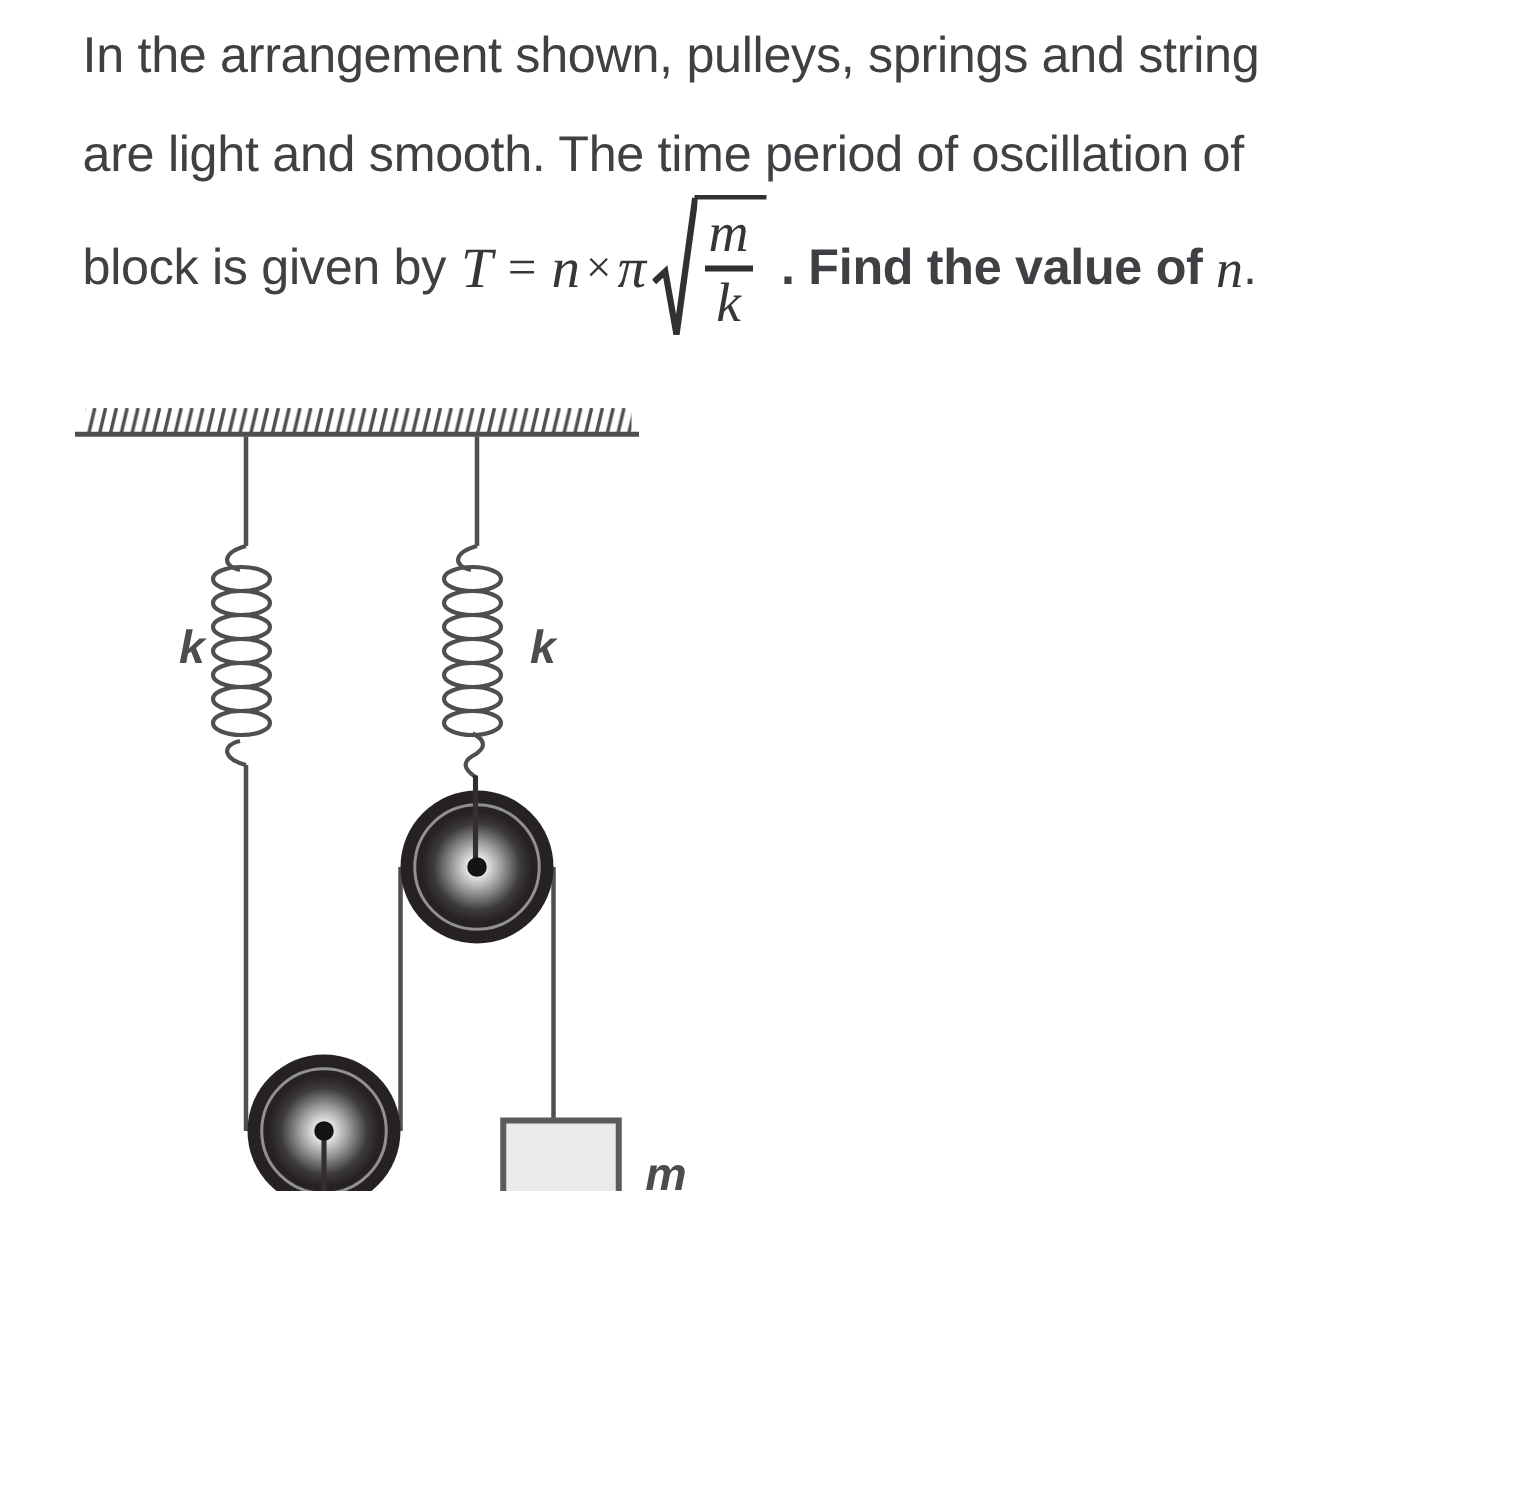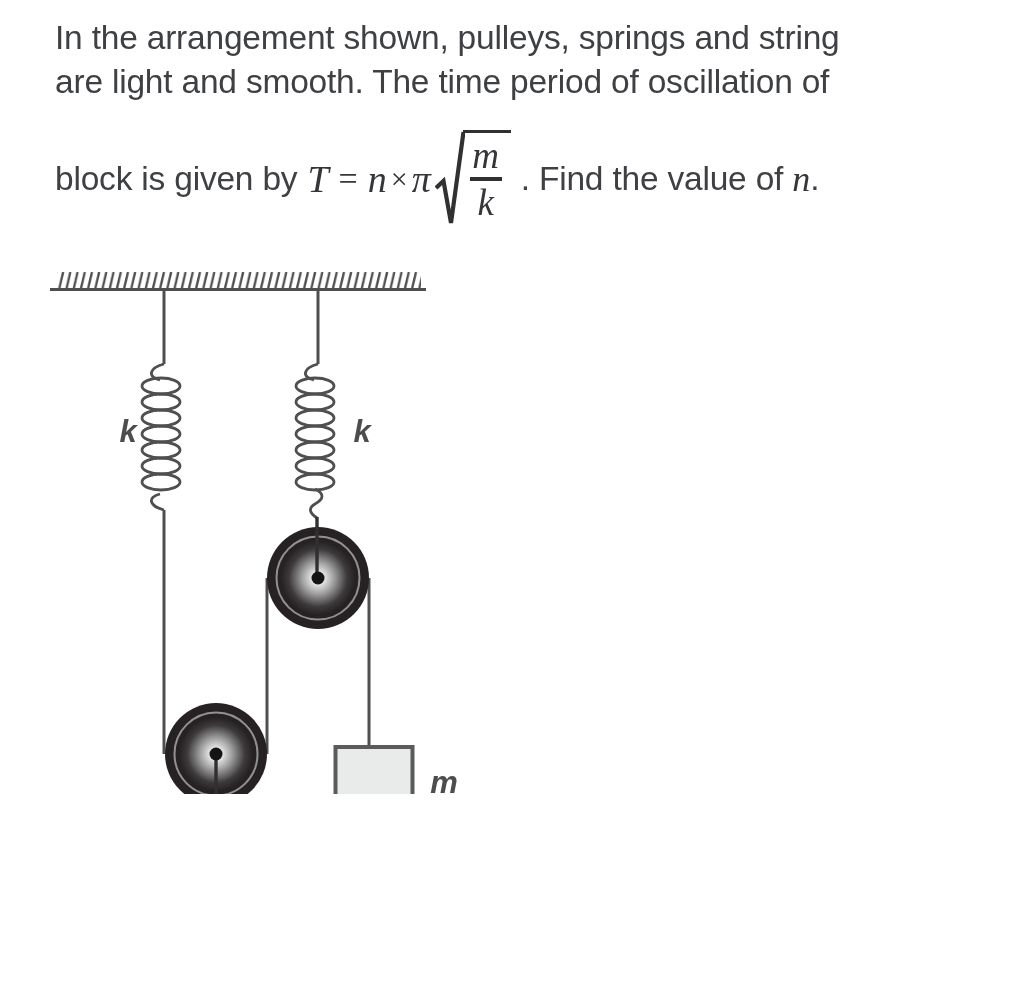--- a/index.html
+++ b/index.html
@@ -16,21 +16,21 @@
     position: absolute;
     left: 55px;
     width: 960px;
     font-size: 33.5px;
     line-height: 50px;
     letter-spacing: -0.2px;
     white-space: nowrap;
     color: #3e4043;
   }
   .q-line1 { top: 13px; }
-  .q-line2 { top: 57px; }
+  .q-line2 { top: 79px; }
 
   .formula-line {
     position: absolute;
     left: 55px;
     top: 126px;
     height: 106px;
     display: flex;
     align-items: center;
     white-space: nowrap;
   }
@@ -66,21 +66,21 @@
     margin-left: -2px;
   }
   .frac-num, .frac-den {
     font-family: "Liberation Serif", serif;
     font-style: italic;
     font-size: 37px;
     line-height: 43px;
     color: #343639;
   }
   .frac-bar { width: 32px; height: 3.5px; background: #2f3133; }
-  .suffix { margin-left: 10px; }
+  .suffix { margin-left: 10px; font-weight: bold; }
   .m-n-final { margin-left: 9px; font-size: 36px; }
 
   .diagram-svg {
     position: absolute;
     left: 40px;
     top: 258px;
   }
   .diagram-label {
     font-family: "Liberation Sans", sans-serif;
     font-style: italic;

